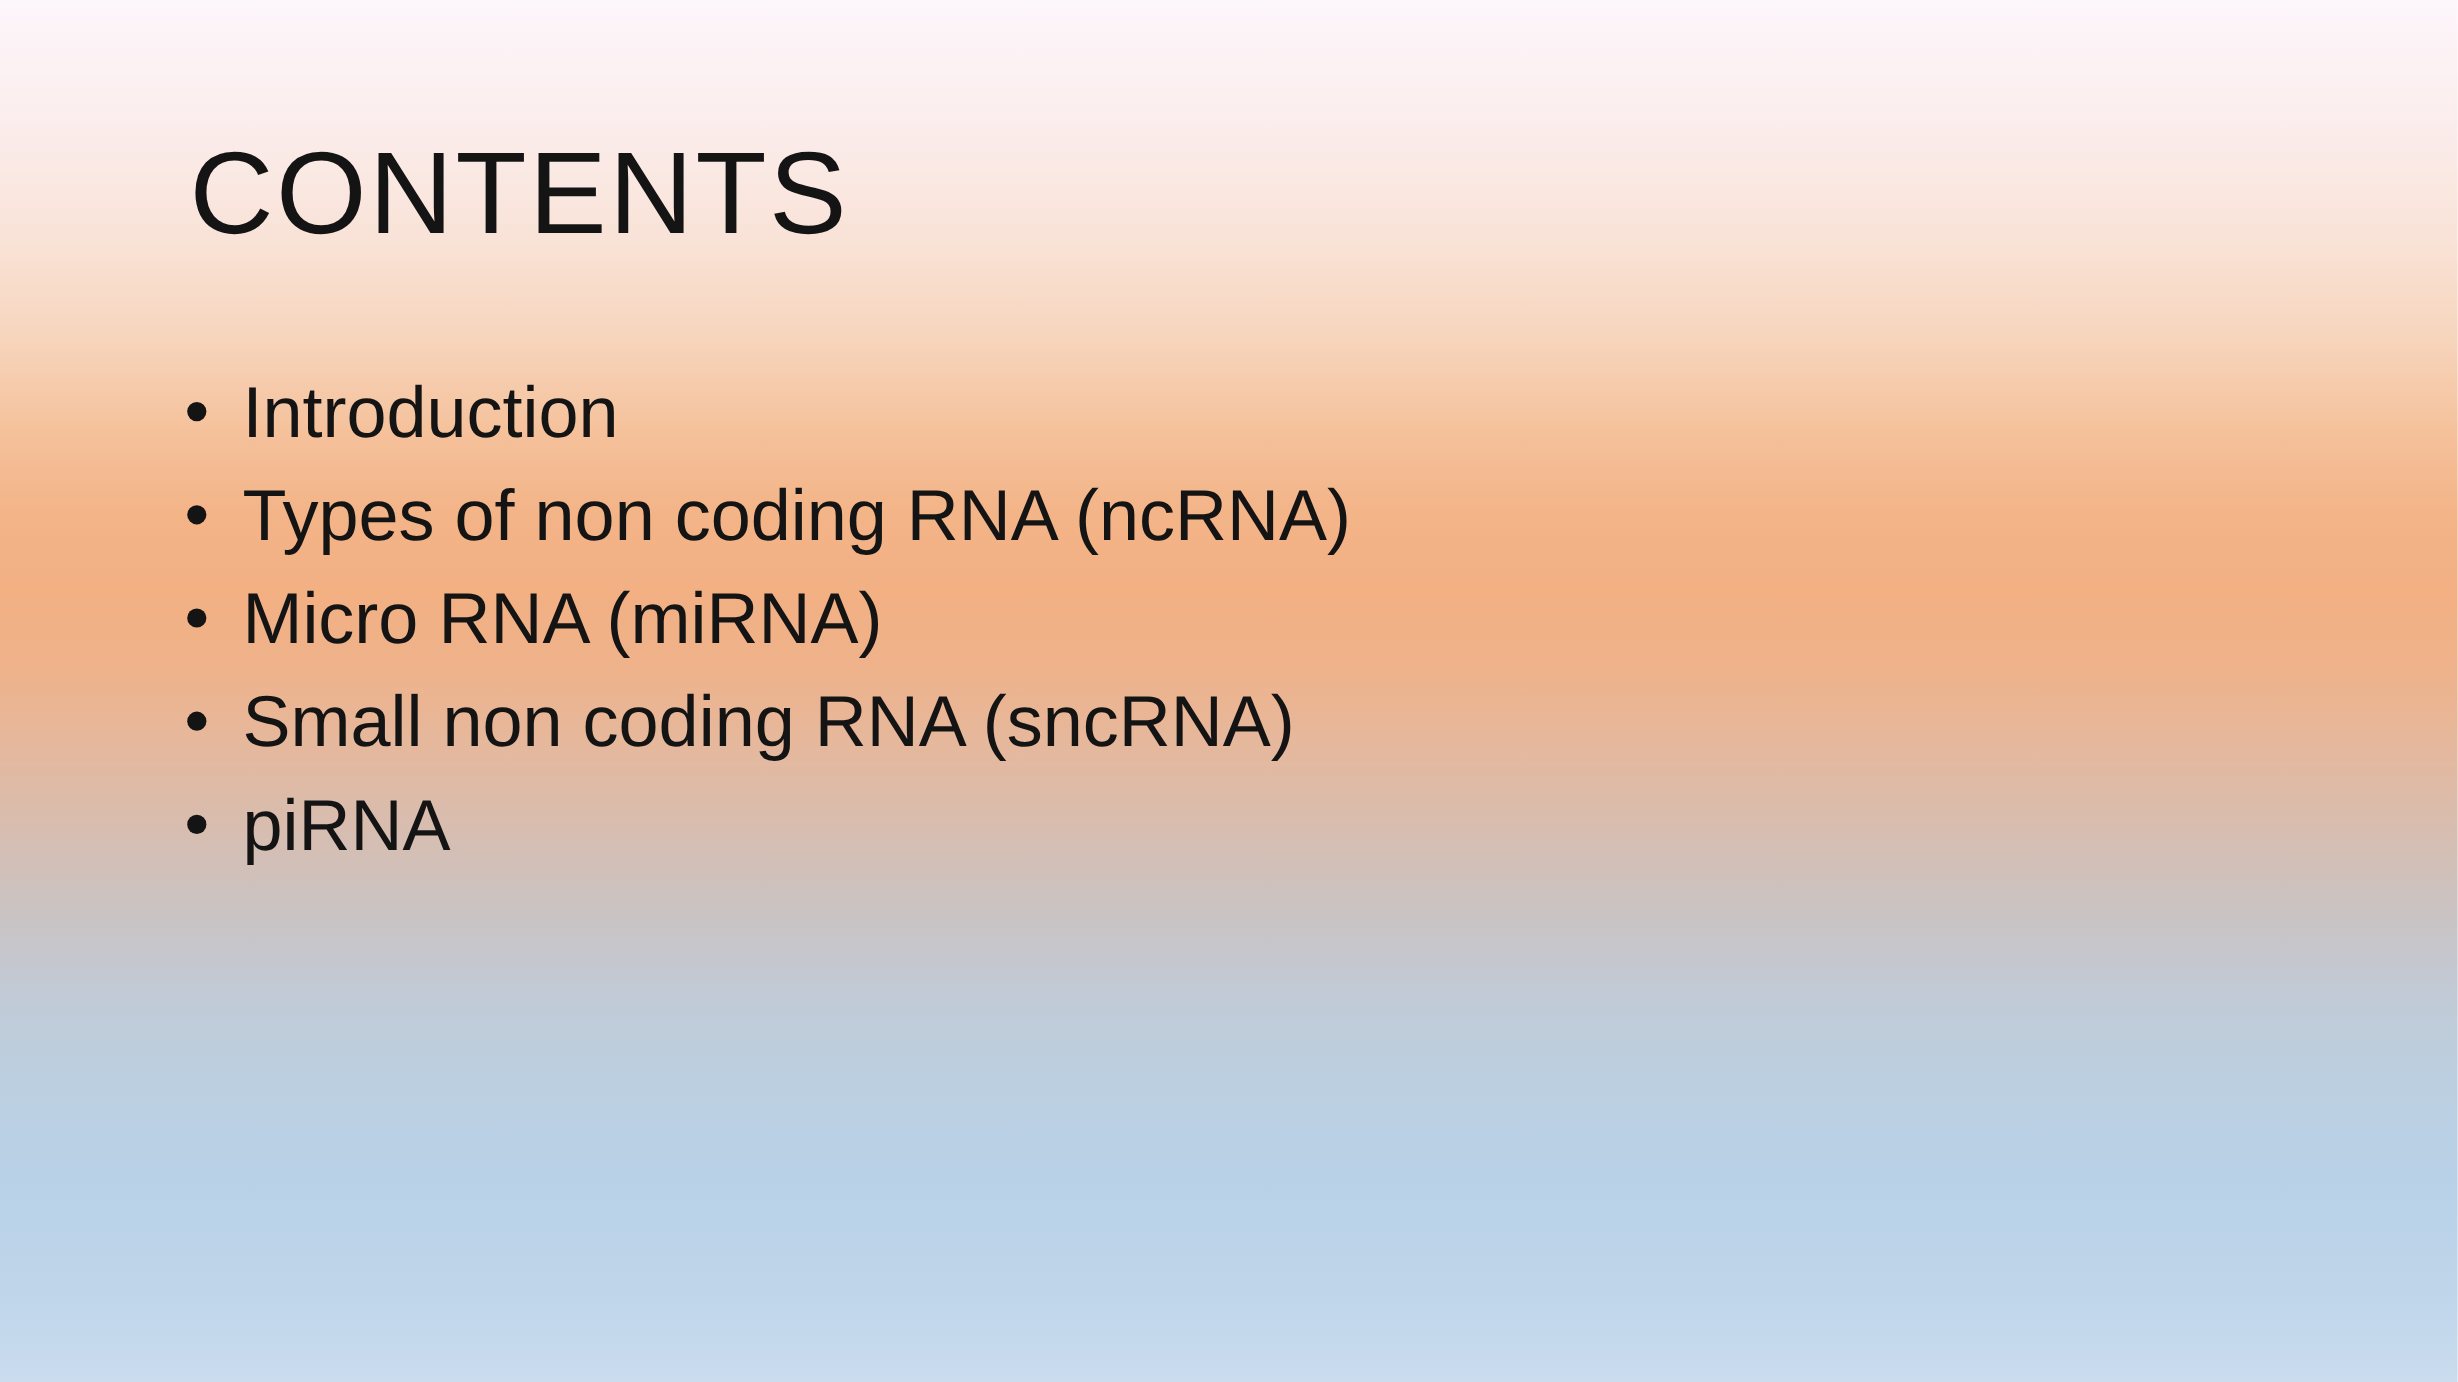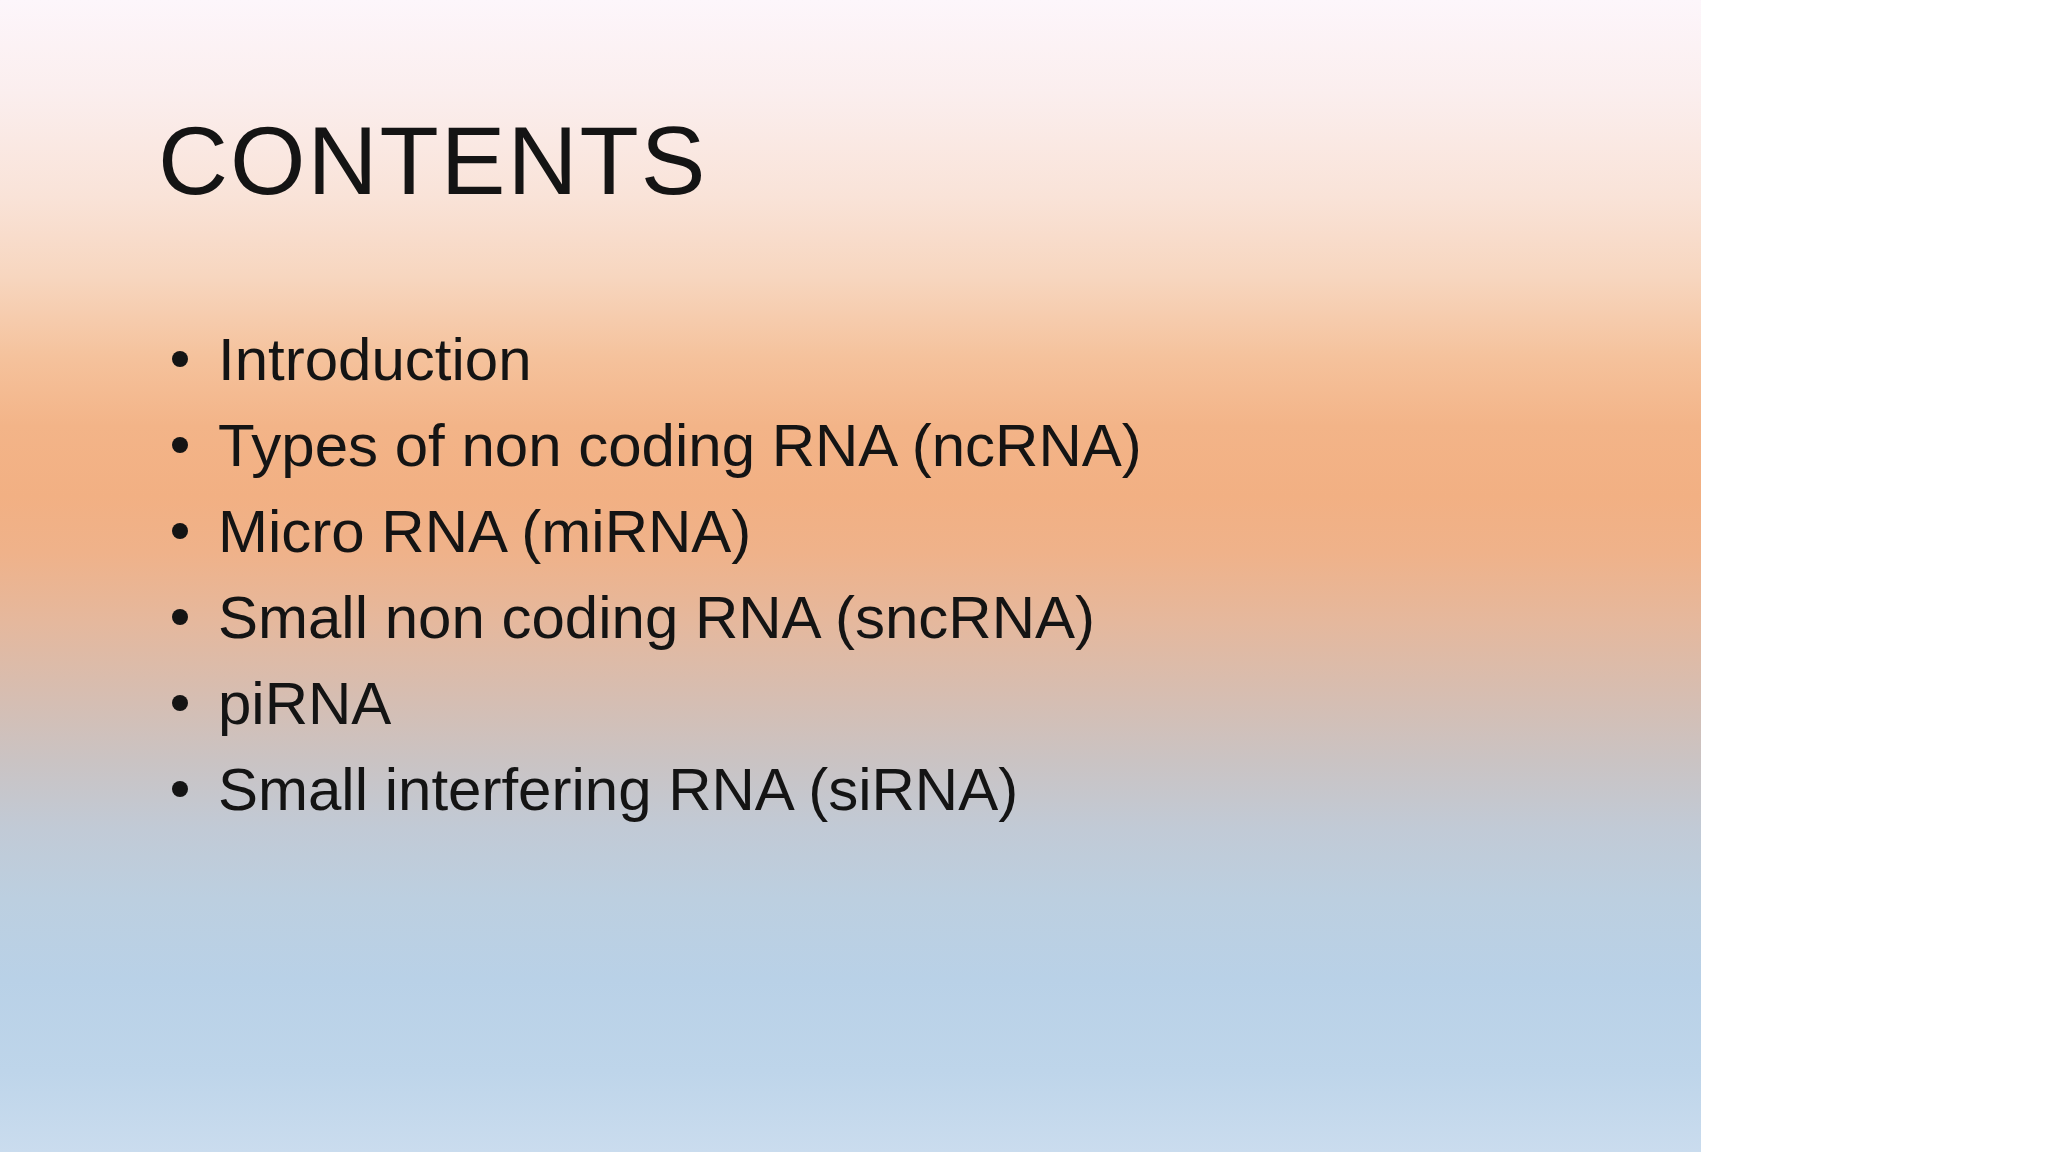--- a/index.html
+++ b/index.html
@@ -1,21 +1,21 @@
 <!DOCTYPE html>
 <html><head>
 <meta charset="utf-8">
 <style>
   html, body {
     margin: 0;
     padding: 0;
   }
   .slide {
     position: relative;
-    width: 1668px;
+    width: 2048px;
     height: 1152px;
     overflow: hidden;
     font-family: "Liberation Sans", sans-serif;
     color: #141414;
     background: linear-gradient(to bottom,
       #fdf6fb 0%,
       #fbeeee 8%,
       #f9e3d8 17%,
       #f7d6bf 24%,
       #f5c29c 31%,
@@ -23,37 +23,36 @@
       #f2b083 43%,
       #efb28a 48%,
       #e5b89d 54%,
       #d7bdb0 60%,
       #cac3c3 66%,
       #c1cad6 72%,
       #bccfe0 78%,
       #b9d1e7 85%,
       #bed5ea 93%,
       #cadcee 100%);
-    padding-left: 33px;
   }
   .slide-title {
     position: absolute;
     left: 158px;
     top: 112px;
     font-size: 97px;
     font-weight: 300;
     line-height: 1;
     letter-spacing: 2px;
     color: #141414;
   }
   .contents-list {
     position: absolute;
     left: 156px;
     top: 300px;
-    margin: 16px;
+    margin: 0;
     padding: 0;
     list-style: none;
   }
   .contents-list li {
     display: flex;
     align-items: center;
     height: 86px;
     font-size: 60px;
     font-weight: 400;
     color: #141414;
@@ -88,19 +87,15 @@
       <span>Micro RNA (miRNA)</span>
     </li>
     <li>
       <span class="bullet-dot"></span>
       <span>Small non coding RNA (sncRNA)</span>
     </li>
     <li>
       <span class="bullet-dot"></span>
       <span>piRNA</span>
     </li>
-    <li>
-      <span class="bullet-dot"></span>
-      <span>Small interfering RNA (siRNA)</span>
-    </li>
   </ul>
 
 </div>
 
 </body></html>

